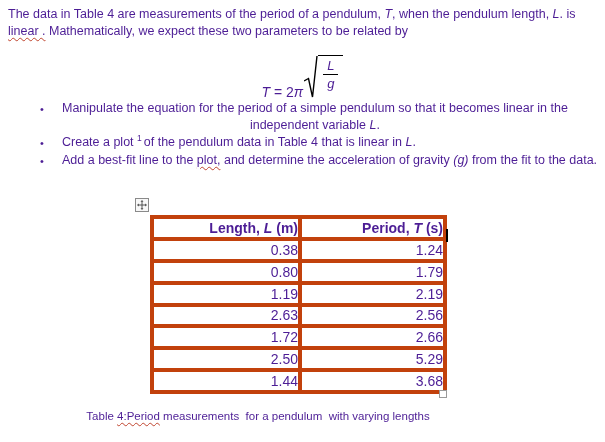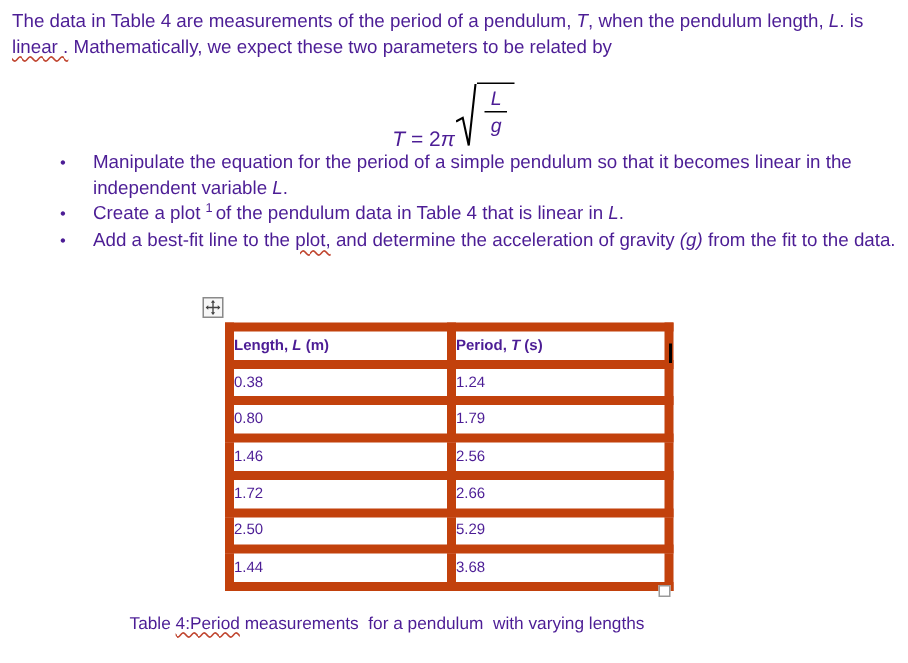--- a/index.html
+++ b/index.html
@@ -29,34 +29,34 @@
     display:flex; flex-direction:column; align-items:center;
     border-top:1.5px solid #000; margin-top:1px; padding:2px 5px 0 5px;
     font-size:13px; font-style:italic;
   }
   .frac .num { border-bottom:1px solid #000; padding:0 4px 1px 4px; line-height:15px; }
   .frac .den { line-height:15px; padding-top:1px; }
   
   .bullets { position:absolute; left:40px; top:100px; line-height:17px; }
   .bullet { display:flex; }
   .bullet .marker { width:22px; font-size:11px; padding-top:1px; }
-  .btext { white-space:nowrap; }
+  .btext { white-space:nowrap;text-align:center; }
   sup.fn { font-size:8.5px; vertical-align:super; line-height:0; margin-right:2px; }
   
   .move-handle {
     position:absolute; left:135px; top:198px; width:14px; height:14px;
     border:1px solid #8a8a8a; background:#f7f7f7; box-sizing:border-box;
     display:flex; align-items:center; justify-content:center;
   }
   
   .data-table-wrap { position:absolute; left:150px; top:215px; }
   table.pendulum { border-collapse:collapse; table-layout:fixed; width:293px; height:179px; }
   table.pendulum th, table.pendulum td {
-    border:6px solid #c2410c; text-align:left; padding:0;
-    font-size:10px; vertical-align:middle;
+    border:4px solid #c2410c; text-align:right; padding:0;
+    font-size:14px; vertical-align:middle;
   }
   table.pendulum th { font-weight:bold; }
   col.c1 { width:148px; } col.c2 { width:145px; }
   
   .cursor { position:absolute; left:446px; top:229px; width:2px; height:13px; background:#000; }
   .resize-handle {
     position:absolute; left:439px; top:390px; width:8px; height:8px;
     border:1px solid #9a9a9a; background:#fff; box-sizing:border-box;
   }
   
@@ -129,21 +129,25 @@
       </tr>
       <tr>
             <td>0.38</td>
             <td>1.24</td>
           </tr>
       <tr>
             <td>0.80</td>
             <td>1.79</td>
           </tr>
       <tr>
-            <td>1.46</td>
+            <td>1.19</td>
+            <td>2.19</td>
+          </tr>
+      <tr>
+            <td>2.63</td>
             <td>2.56</td>
           </tr>
       <tr>
             <td>1.72</td>
             <td>2.66</td>
           </tr>
       <tr>
             <td>2.50</td>
             <td>5.29</td>
           </tr>

